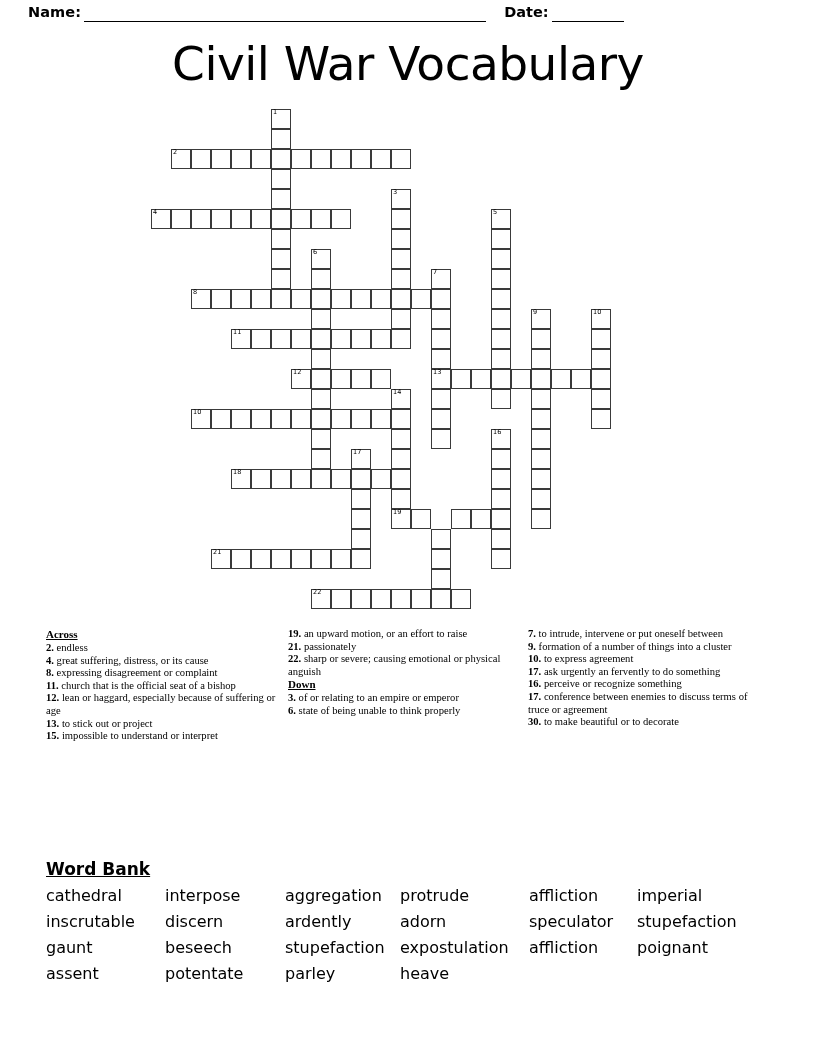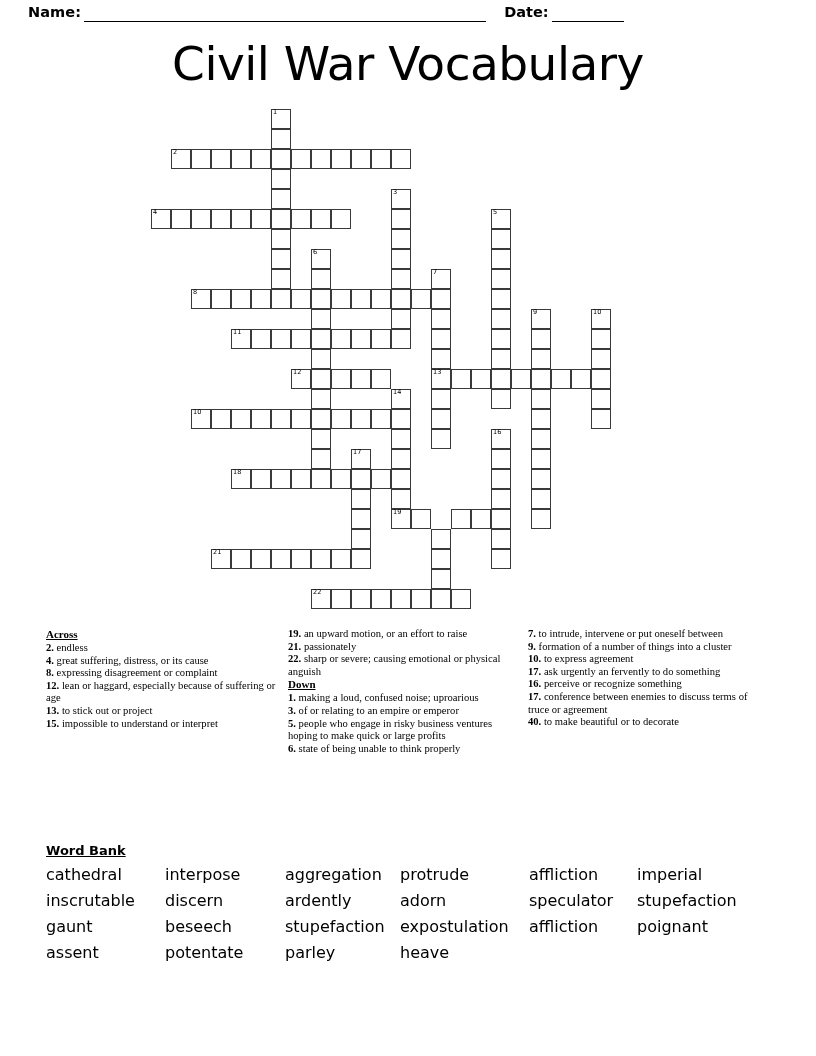--- a/index.html
+++ b/index.html
@@ -123,24 +123,24 @@
   .clue b { font-weight: bold; }
 
   
   #wordbank {
     position: absolute;
     left: 46px;
     top: 843px;
     width: 730px;
   }
   .wb-heading {
-    font-size: 13px;
+    font-size: 17px;
     font-weight: bold;
     text-decoration: underline;
-    margin: 0 0 5px 0;
+    margin: 16px 0 5px 0;
   }
   .wb-grid {
     display: grid;
     grid-template-columns: 119px 120px 115px 129px 108px 139px;
     row-gap: 3px;
     font-size: 16px;
     line-height: 23px;
   }
   .wb-word { white-space: nowrap; }
 </style>
@@ -371,48 +371,47 @@
     <div class="cw-cell" style="left: 300px; top: 480px;"></div>
   </div>
 
 <div id="clues">
   <div class="clue-col col1">
     <div class="clue-heading">Across</div>
     <div id="col1-list">
         <p class="clue"><b>2.</b> endless</p>
         <p class="clue"><b>4.</b> great suffering, distress, or its cause</p>
         <p class="clue"><b>8.</b> expressing disagreement or complaint</p>
+        <p class="clue"><b>11.</b> church that is the official seat of a bishop</p>
         <p class="clue"><b>12.</b> lean or haggard, especially because of suffering or age</p>
         <p class="clue"><b>13.</b> to stick out or project</p>
         <p class="clue"><b>15.</b> impossible to understand or interpret</p>
       </div>
   </div>
   <div class="clue-col col2">
     <div id="col2-list-a">
         <p class="clue"><b>19.</b> an upward motion, or an effort to raise</p>
         <p class="clue"><b>21.</b> passionately</p>
         <p class="clue"><b>22.</b> sharp or severe; causing emotional or physical anguish</p>
       </div>
     <div class="clue-heading">Down</div>
     <div id="col2-list-b">
-        <p class="clue"><b>1.</b> making a loud, confused noise; uproarious</p>
         <p class="clue"><b>3.</b> of or relating to an empire or emperor</p>
-        <p class="clue"><b>5.</b> people who engage in risky business ventures hoping to make quick or large profits</p>
         <p class="clue"><b>6.</b> state of being unable to think properly</p>
       </div>
   </div>
   <div class="clue-col col3">
     <div id="col3-list">
         <p class="clue"><b>7.</b> to intrude, intervene or put oneself between</p>
         <p class="clue"><b>9.</b> formation of a number of things into a cluster</p>
         <p class="clue"><b>10.</b> to express agreement</p>
         <p class="clue"><b>17.</b> ask urgently an fervently to do something</p>
         <p class="clue"><b>16.</b> perceive or recognize something</p>
         <p class="clue"><b>17.</b> conference between enemies to discuss terms of truce or agreement</p>
-        <p class="clue"><b>40.</b> to make beautiful or to decorate</p>
+        <p class="clue"><b>30.</b> to make beautiful or to decorate</p>
       </div>
   </div>
 </div>
 
 <div id="wordbank">
   <div class="wb-heading">Word Bank</div>
   <div class="wb-grid" id="wb-grid">
       <span class="wb-word">cathedral</span>
       <span class="wb-word">interpose</span>
       <span class="wb-word">aggregation</span>

